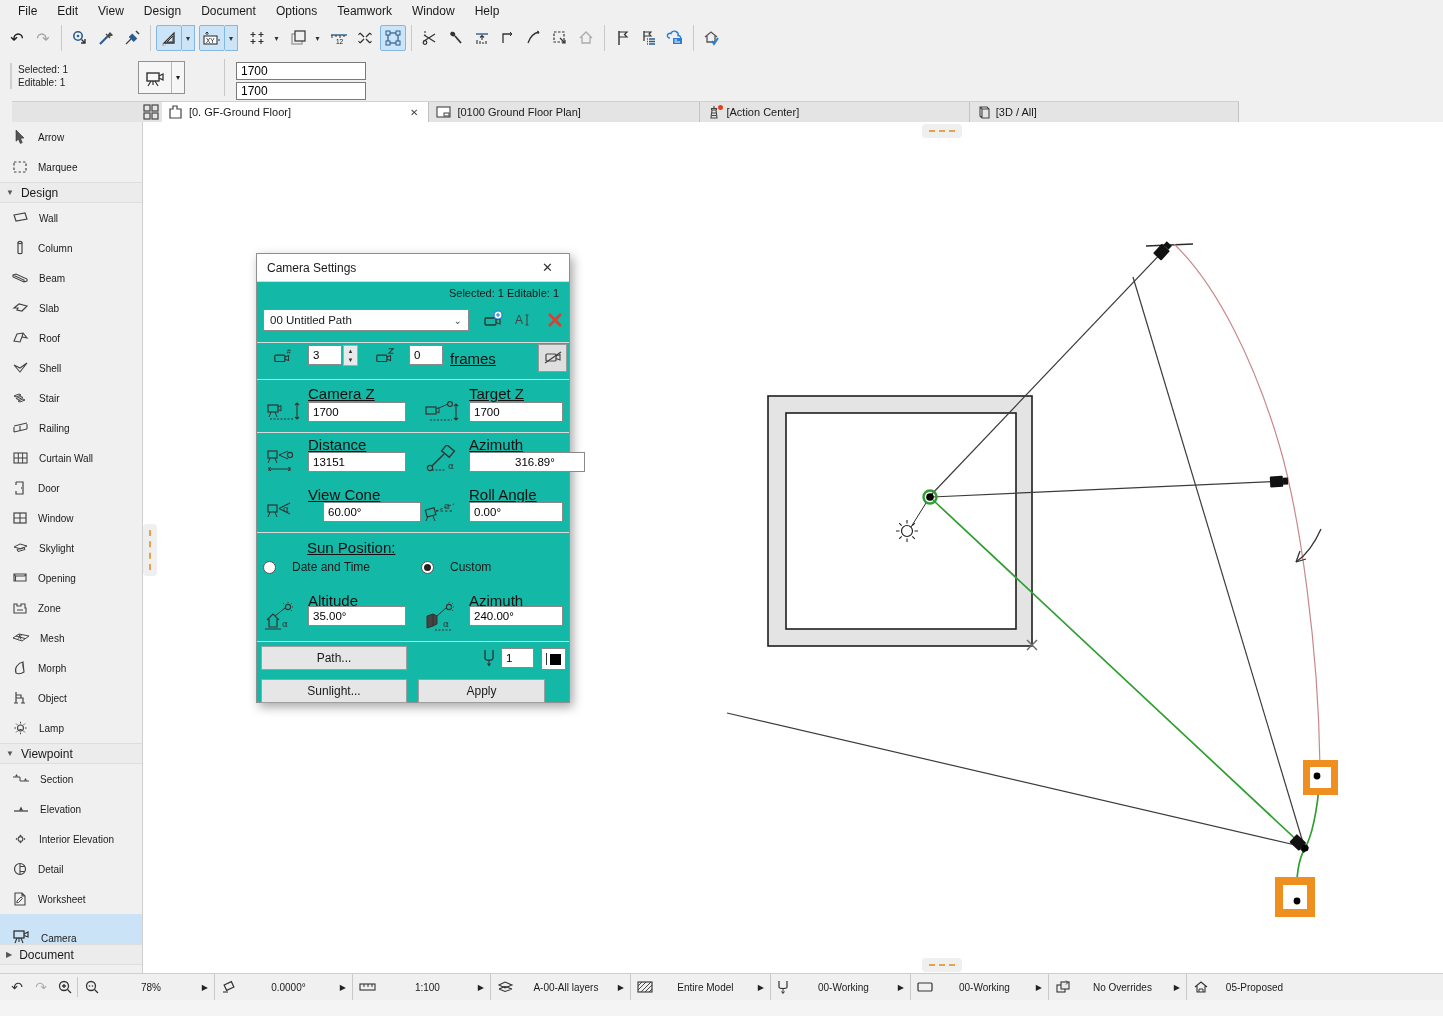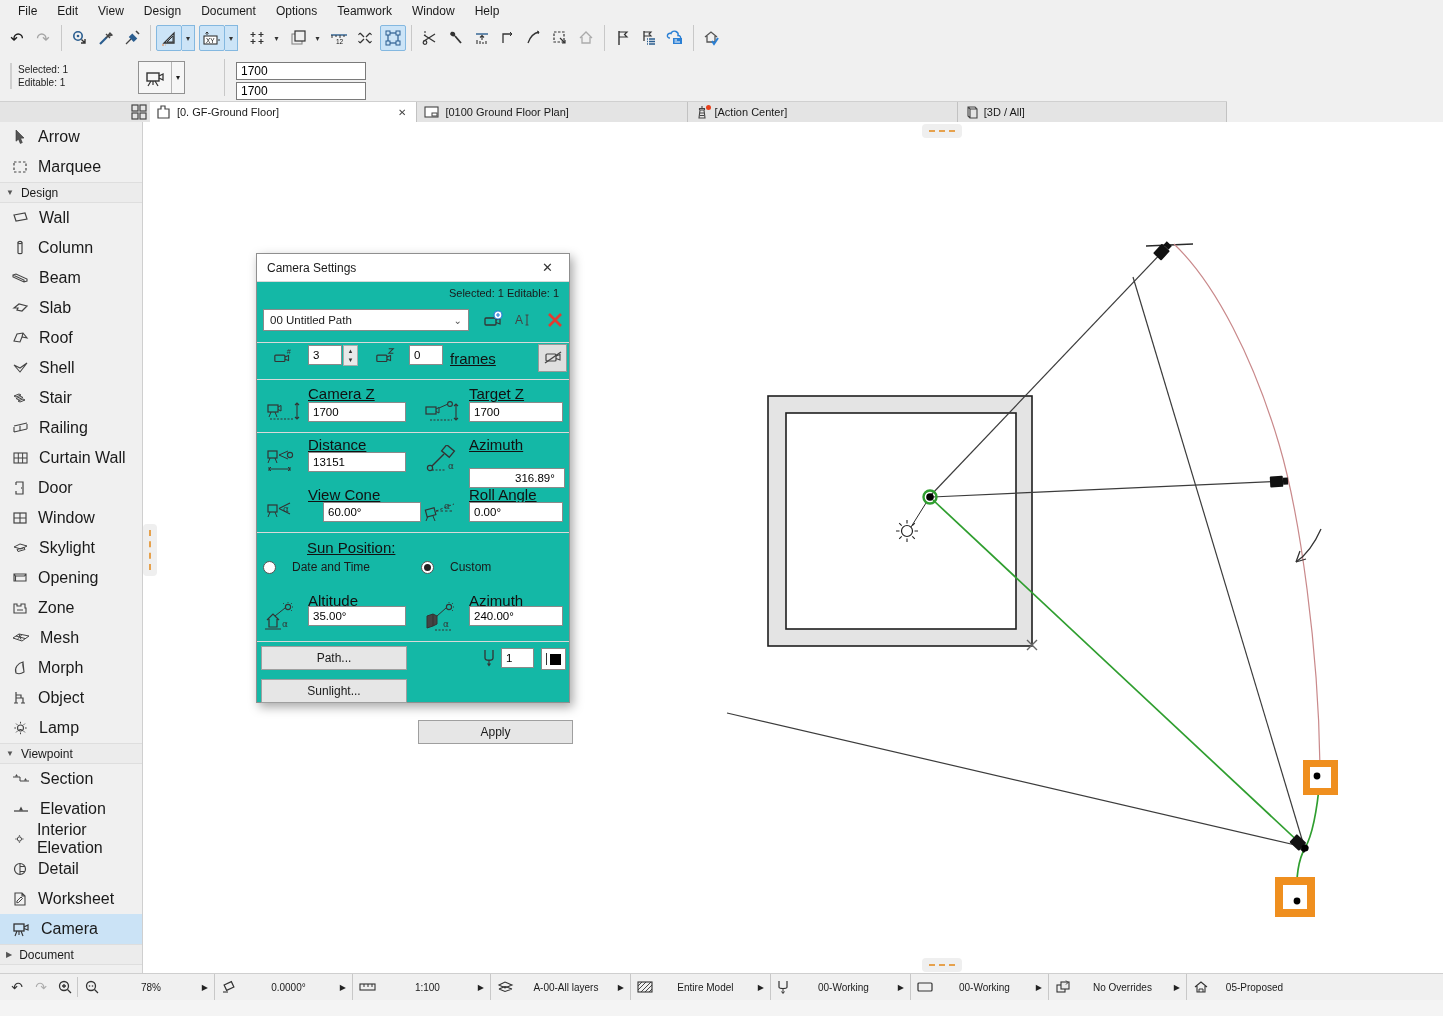--- a/index.html
+++ b/index.html
@@ -30,35 +30,35 @@
     border-left:2px solid #cfcfcf; padding-left:6px; }
   .camtool { position:absolute; left:138px; top:6px; width:47px; height:33px; background:#f6f6f6;
     border:1px solid #919191; display:flex; }
   .camtool .main { width:32px; display:flex; align-items:center; justify-content:center; }
   .camtool .dd { width:13px; border-left:1px solid #b5b5b5; display:flex; align-items:center; justify-content:center; font-size:8px; }
   .vsep2 { position:absolute; left:224px; top:4px; width:1px; height:37px; background:#c8c8c8; }
   .numfield { position:absolute; left:236px; width:130px; height:18px; border:1px solid #7a7a7a;
     background:#fff; font-family:"Liberation Sans",sans-serif; font-size:12px; padding:0 4px; }
 
   
-  .tabbar { position:absolute; left:0; top:101px; width:1227px; height:21px; background:#e4e4e4;
+  .tabbar { position:absolute; left:12px; top:101px; width:1227px; height:21px; background:#e4e4e4;
     border-top:1px solid #d0d0d0; display:flex; }
   .quadbtn { width:25px; height:100%; display:flex; align-items:center; justify-content:center; }
   .tab { height:100%; display:flex; align-items:center; gap:5px; padding:0 7px;
     border-right:1px solid #c2c2c2; font-size:11px; color:#1a1a1a; position:relative; }
   .tab.active { background:#fff; }
   .tab .close { margin-left:auto; font-size:10px; color:#444; padding:0 3px; }
   .reddot { position:absolute; width:5px; height:5px; border-radius:50%; background:#e8401c; left:18px; top:3px; }
 
   
   .sidebar { position:absolute; left:0; top:122px; width:143px; height:851px; background:#f0f0f0;
     border-right:1px solid #cfcfcf; overflow:hidden; }
   .tool { height:30px; display:flex; align-items:center; gap:10px; padding-left:12px; }
-  .tool.selected { background:#cbe3f6; }
-  .tool .lab { font-size:16px; }
+  .tool.selected { background:#cbe3f6;align-items:flex-end; }
+  .tool .lab { font-size:10px; }
   .thead { height:21px; display:flex; align-items:center; gap:7px; padding-left:6px;
     border-top:1px solid #dedede; border-bottom:1px solid #dedede; background:#ececec; }
   .tri { font-size:8px; color:#555; }
 
   
   .canvas { position:absolute; left:143px; top:122px; width:1300px; height:851px; background:#ffffff; }
   .splith { position:absolute; background:#efefef; border-radius:4px; display:flex; align-items:center; justify-content:center; }
   .dashline { border-top:2px dashed #e6a14c; width:26px; }
   .dashlinev { border-left:2px dashed #e6a14c; height:40px; }
 
@@ -692,21 +692,21 @@
   <input class="dfield" style="left: 51px; top: 198px;" value="13151">
   <div class="icobtn" style="left:166px; top:194px; width:40px;">
     <svg width="38" height="28" viewBox="0 0 38 28">
         <circle cx="6" cy="23" r="2.6" fill="none" stroke="#333" stroke-width="1.2"></circle>
         <path d="M8 21 L20 9" stroke="#333" stroke-width="1.4"></path>
         <rect x="19" y="2" width="10" height="8" transform="rotate(40 24 6)" fill="none" stroke="#333" stroke-width="1.3"></rect>
         <path d="M8 25 L22 25" stroke="#333" stroke-width="1" stroke-dasharray="2,1.5"></path>
         <text x="24" y="24" font-size="9" font-family="DejaVu Sans" fill="#333">α</text>
       </svg>
   </div>
-  <input class="dfield" style="left: 212px; top: 214px; width: 96px; padding-left: 45px;" value="316.89°">
+  <input class="dfield" style="left: 212px; top: 198px; width: 116px; padding-left: 45px;" value="316.89°">
 
   <span class="dlabel" style="left:51px; top:232px;">View Cone</span>
   <span class="dlabel" style="left:212px; top:232px;">Roll Angle</span>
   <div class="icobtn" style="left:8px; top:246px; width:38px;">
     <svg width="36" height="24" viewBox="0 0 36 24">
         <rect x="2" y="6" width="9" height="7" fill="none" stroke="#333" stroke-width="1.2"></rect>
         <path d="M4 13 L2 18 M9 13 L11 18" stroke="#333" stroke-width="1"></path>
         <path d="M13 9.5 L24 4 M13 9.5 L24 15" stroke="#333" stroke-width="1.1"></path>
         <text x="17" y="13" font-size="9" font-family="DejaVu Sans" fill="#333">α</text>
       </svg>
@@ -771,21 +771,21 @@
       </svg>
   </div>
   <input class="dfield" style="left: 244px; top: 394px; width: 33px;" value="1">
   <div class="swatch">
     <span class="bar"></span>
     <span class="blk"></span>
   </div>
   <div class="dbtn" style="left:4px; top:425px; width:146px;">
     <span>Sunlight...</span>
   </div>
-  <div class="dbtn" style="left:161px; top:425px; width:155px;margin-top:41px;">
+  <div class="dbtn" style="left:161px; top:425px; width:127px;">
     <span>Apply</span>
   </div>
 </div>
 
 <div class="statusbar">
   <div style="width:5px"></div>
   <div class="sb-btn">↶</div>
   <div class="sb-btn dis">↷</div>
   <div class="sb-btn">
     <svg width="16" height="16" viewBox="0 0 16 16">

